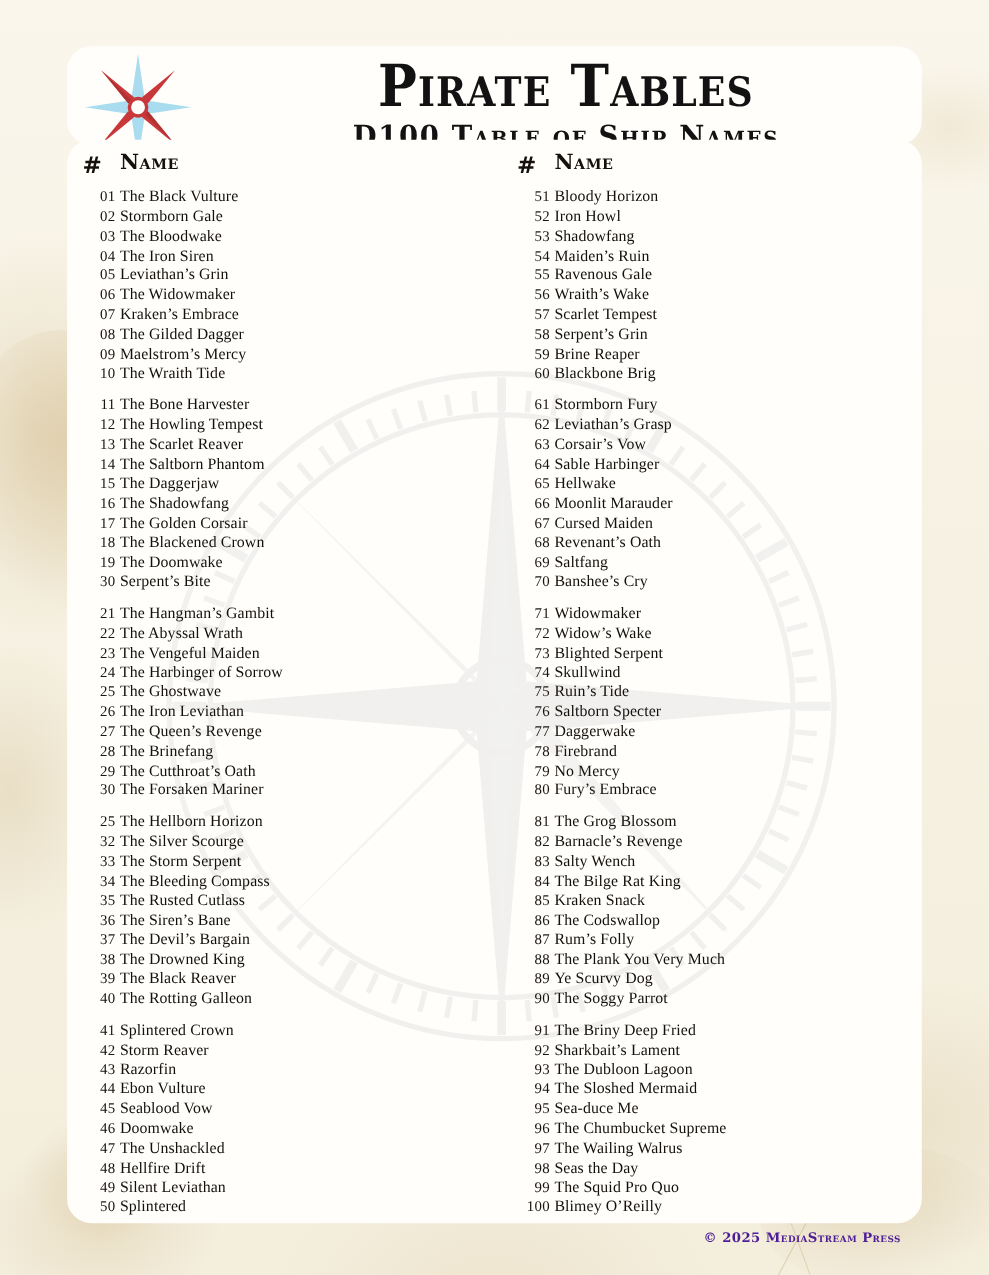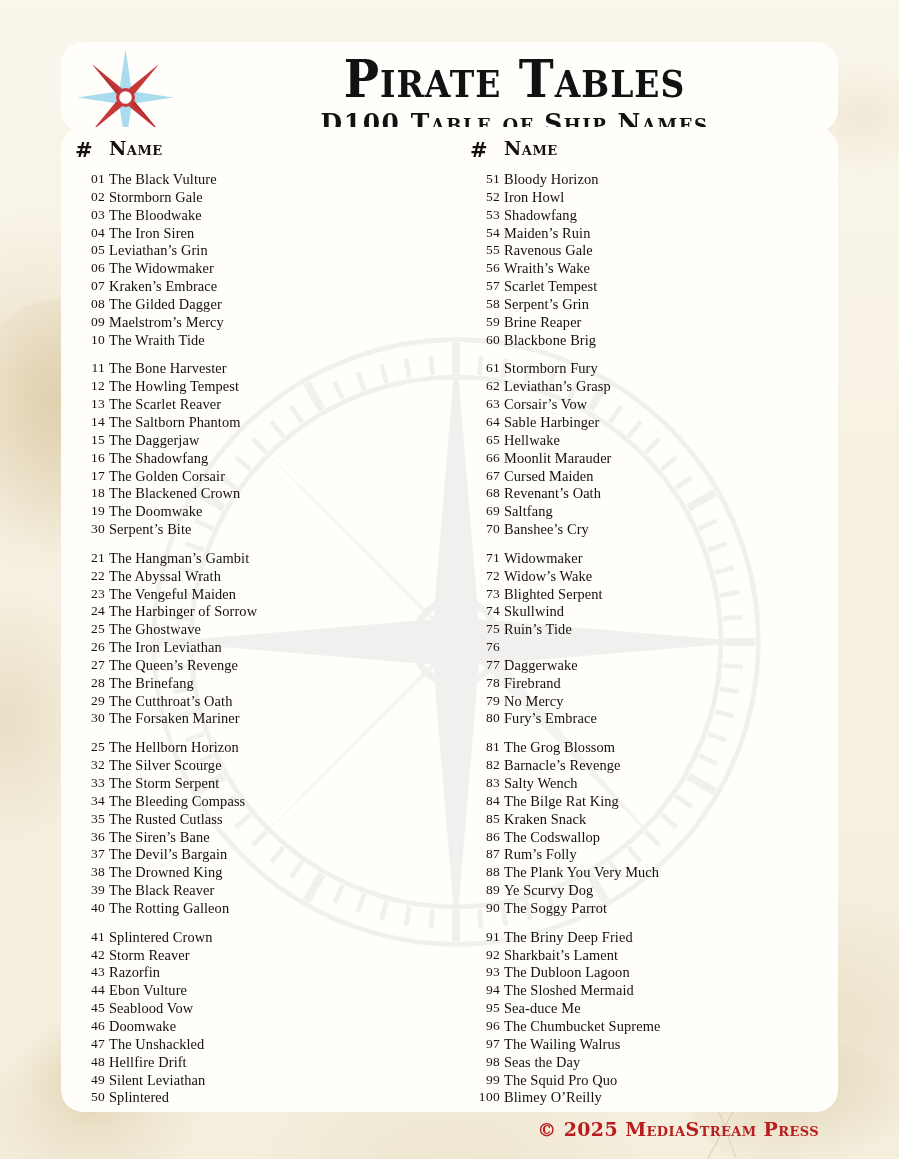--- a/index.html
+++ b/index.html
@@ -99,22 +99,22 @@
     font-size:14.4px;color:#14100c;white-space:nowrap;
     letter-spacing:.1px;
   }
   .col-left .num{left:0px;}
   .col-right{margin-left:13px;}
 
   
   #footer{
     position:absolute;right:80px;top:1118px;
     font-family:"DejaVu Serif","Liberation Serif",serif;
-    font-size:19px;font-variant:small-caps;font-weight:600;
-    letter-spacing:.4px;color:#b91c1c;white-space:nowrap;
+    font-size:12px;font-variant:small-caps;font-weight:600;
+    letter-spacing:.4px;color:#4c1d95;white-space:nowrap;
   }
 </style>
 </head>
 <body>
 
 <div class="parchment">
   <div class="stain s1"></div>
   <div class="stain s2"></div>
   <div class="stain s3"></div>
   <div class="stain s4"></div>
@@ -564,20 +564,21 @@
             <div class="row">
               <span class="num">74</span>
               <span class="nm">Skullwind</span>
             </div>
             <div class="row">
               <span class="num">75</span>
               <span class="nm">Ruin’s Tide</span>
             </div>
             <div class="row">
               <span class="num">76</span>
+              <span class="nm">Saltborn Specter</span>
             </div>
             <div class="row">
               <span class="num">77</span>
               <span class="nm">Daggerwake</span>
             </div>
             <div class="row">
               <span class="num">78</span>
               <span class="nm">Firebrand</span>
             </div>
             <div class="row">

